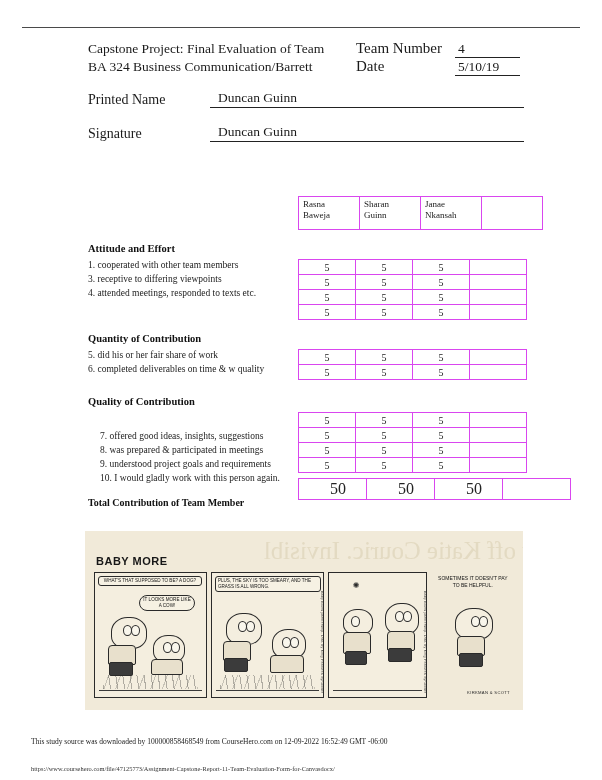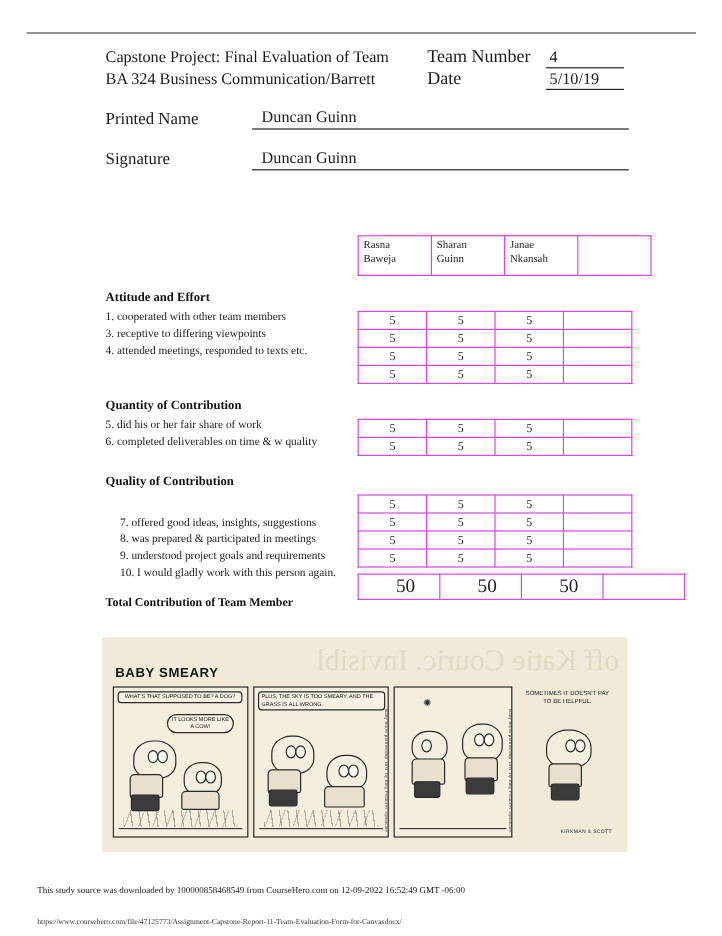--- a/index.html
+++ b/index.html
@@ -550,21 +550,21 @@
       <td>50</td>
       <td></td>
     </tr>
   </tbody>
     </table>
 
   <div class="comic">
 
     <div class="bleed-text">show off Katie Couric. Invisibl</div>
 
-    <div class="comic-title">BABY SMEARY</div>
+    <div class="comic-title">BABY MORE</div>
 
     <div class="panels">
 
       <div class="panel p1">
         <div class="bubble bub-a">WHAT'S THAT SUPPOSED TO BE? A DOG?</div>
         <div class="bubble bub-b">IT LOOKS MORE LIKE A COW!</div>
         <div class="kid-head" style="left:16px;top:44px;width:34px;height:30px;"></div>
         <div class="eye" style="left:28px;top:52px;"></div>
         <div class="eye" style="left:36px;top:52px;"></div>
         <div class="kid-body" style="left:13px;top:72px;width:26px;height:18px;"></div>

